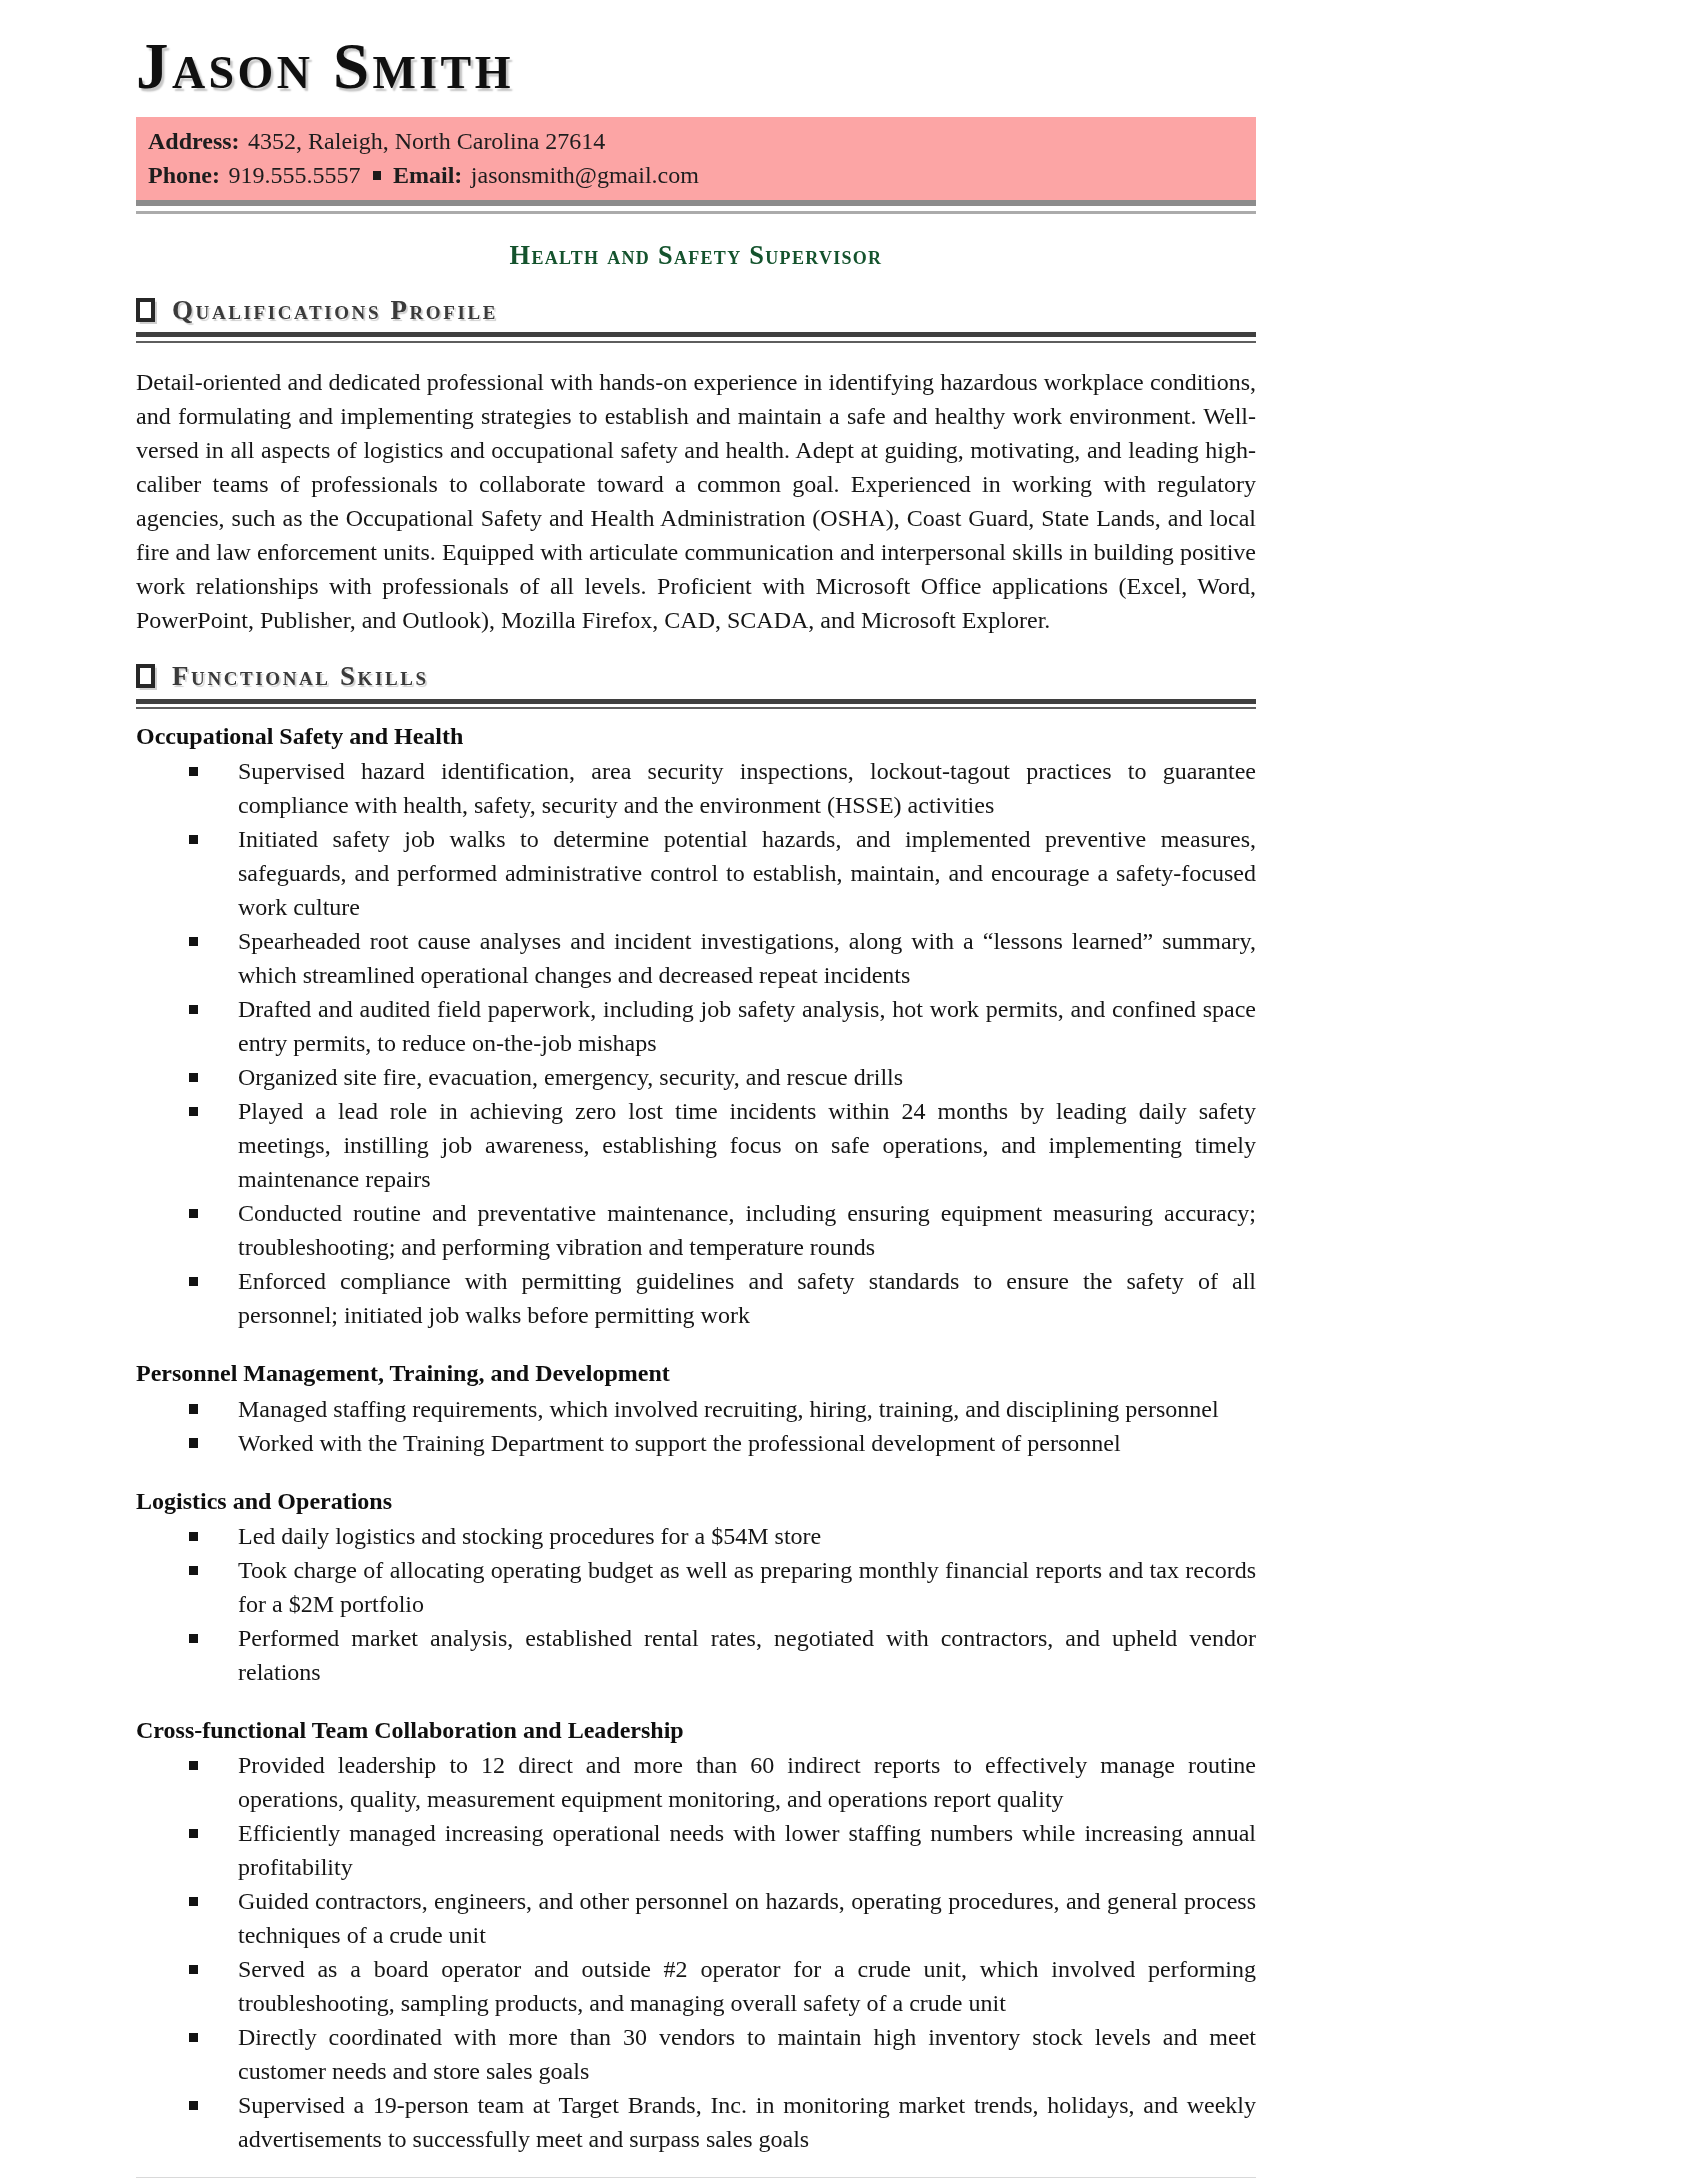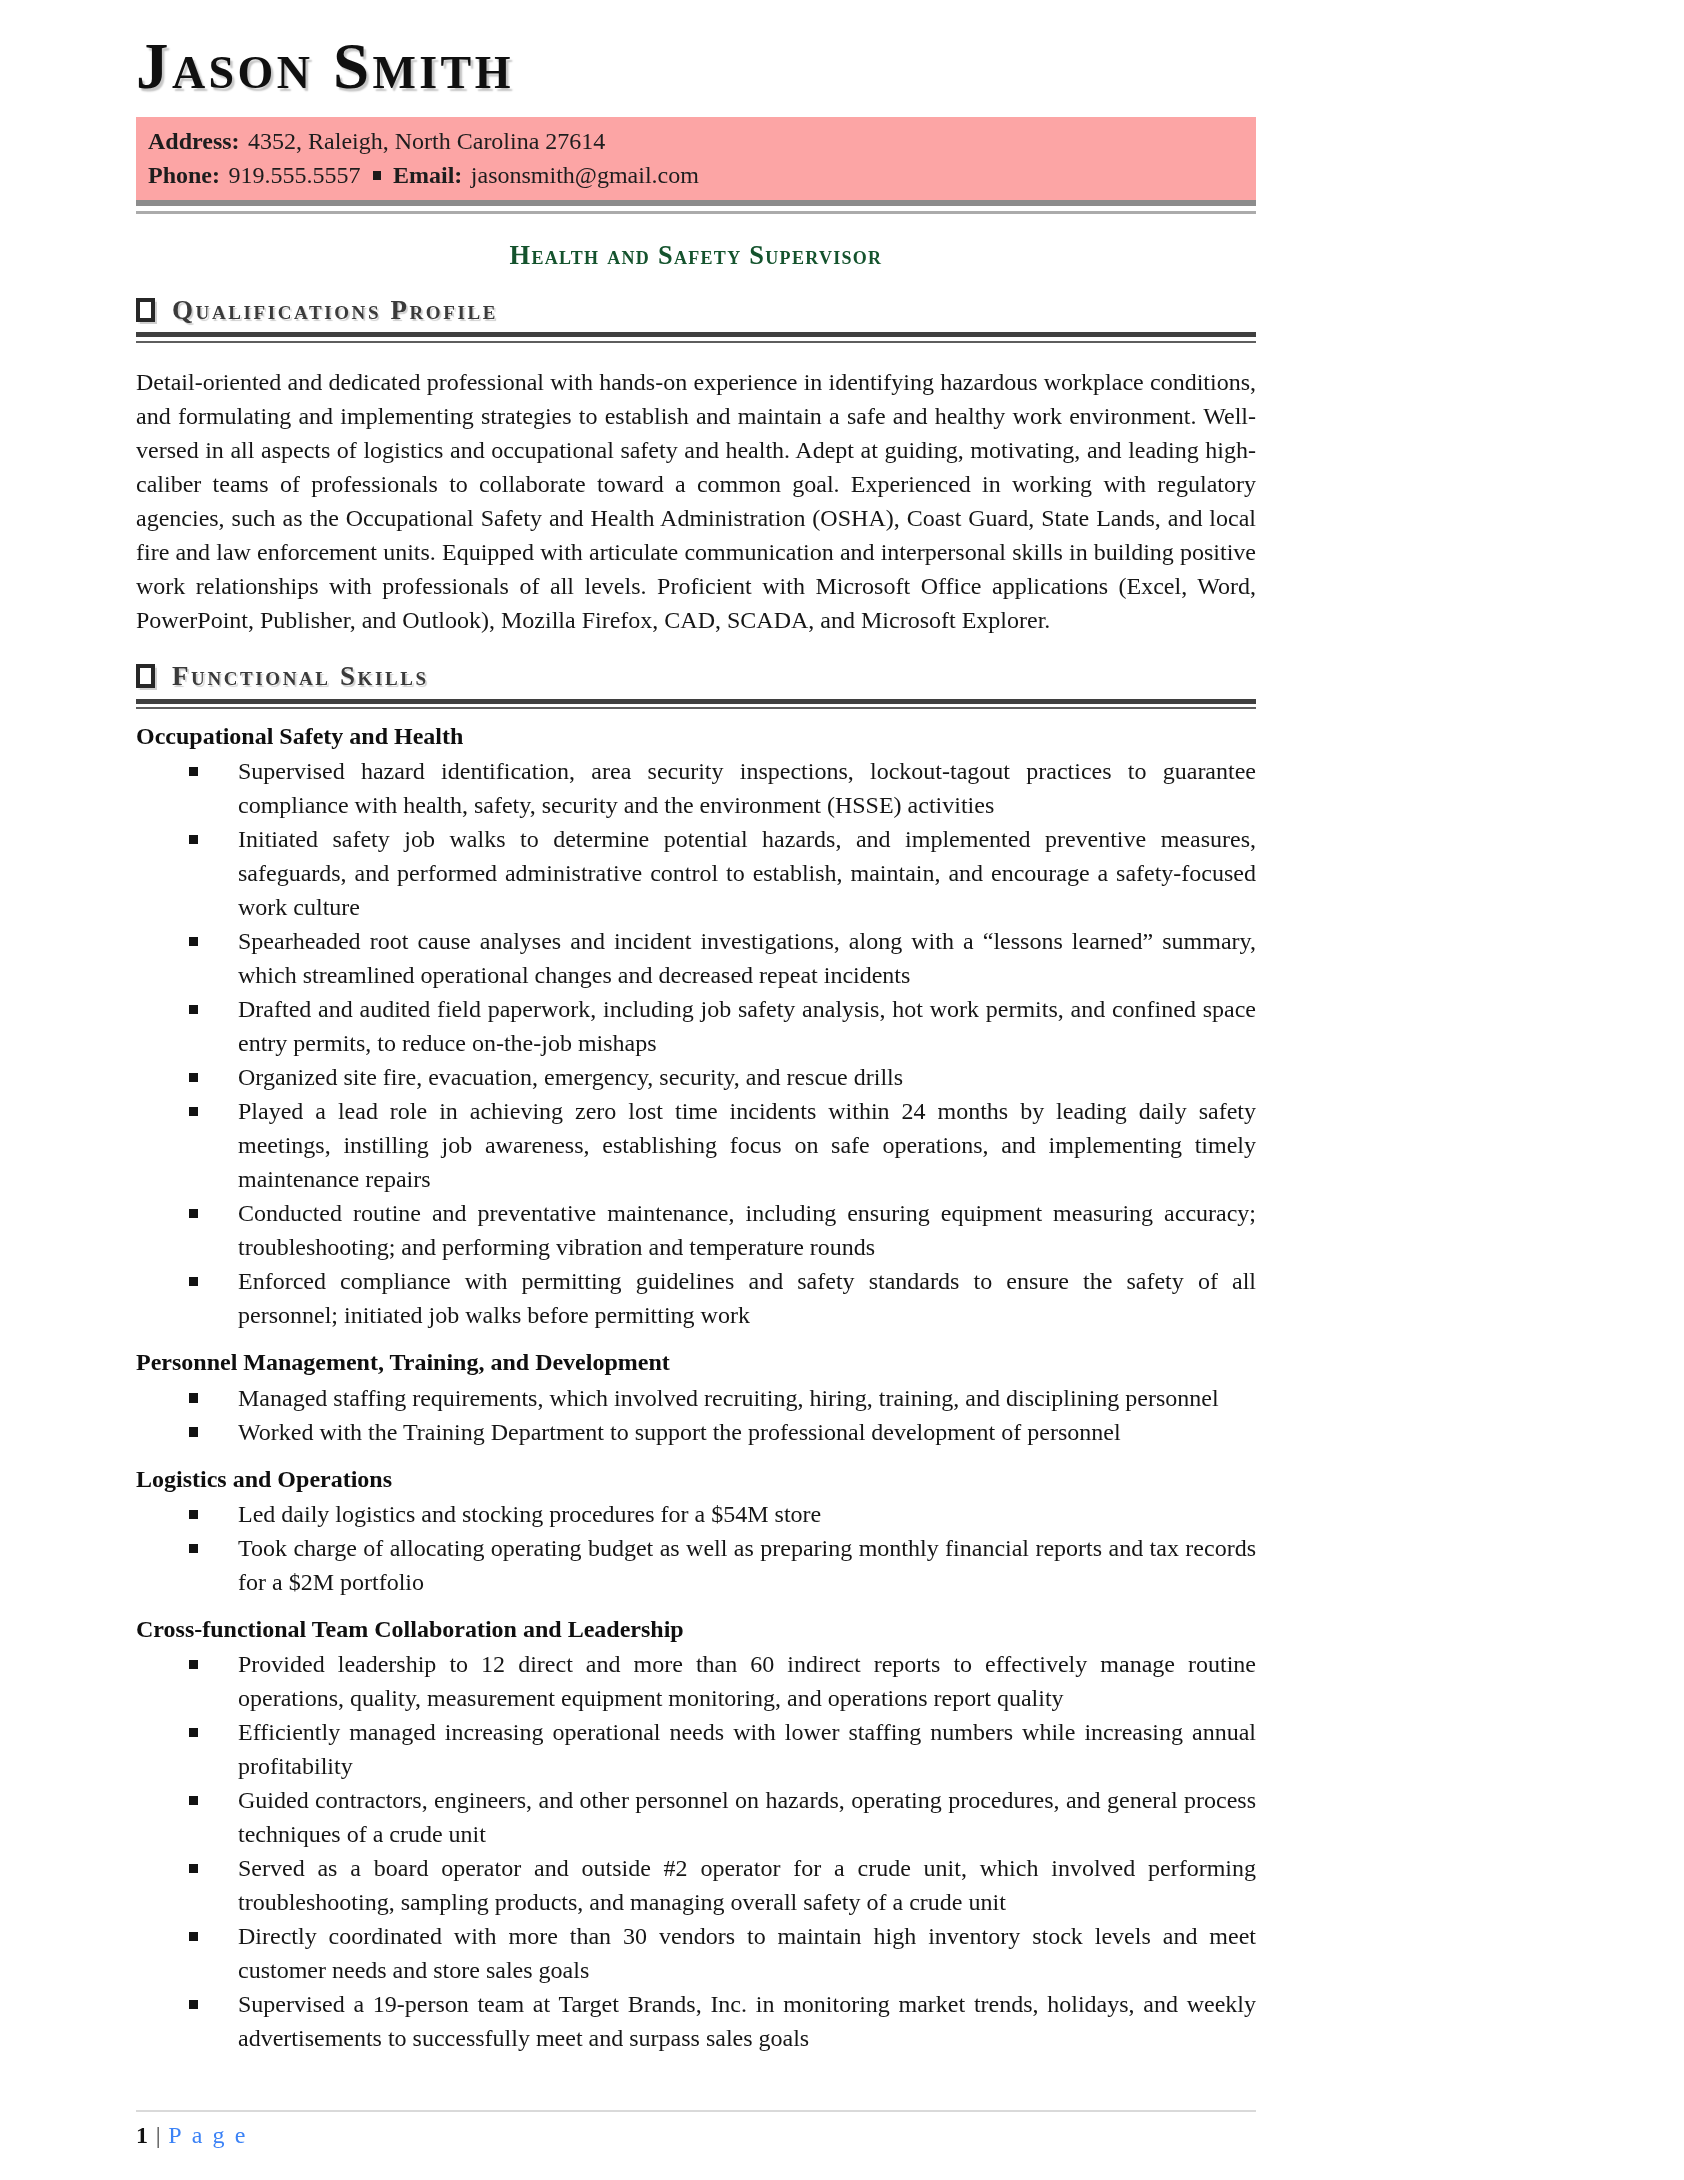--- a/index.html
+++ b/index.html
@@ -99,21 +99,21 @@
     border-bottom: 2.6px solid #5e5e5e;
   }
 
   
   .qp-paragraph {
     margin: 22px 0 0 0;
     font-size: 24px;
     line-height: 34px;
     text-align: justify;
   }
-  .skill-group { margin-top: 17px; }
+  .skill-group { margin-top: 28px; }
   .skill-group.first { margin-top: 14px; }
   .group-title {
     margin: 0 0 4.3px 0;
     font-size: 24px;
     font-weight: 700;
     color: #0f0f0f;
   }
   .bullet-list {
     margin: 0;
     padding: 0;
@@ -202,20 +202,21 @@
         <li class="bullet-item"><span class="bullet-icon"></span><span>Managed staffing requirements, which involved recruiting, hiring, training, and disciplining personnel</span></li>
         <li class="bullet-item"><span class="bullet-icon"></span><span>Worked with the Training Department to support the professional development of personnel</span></li>
       </ul>
     </div>
 
     <div class="skill-group">
       <div class="group-title">Logistics and Operations</div>
       <ul class="bullet-list">
         <li class="bullet-item"><span class="bullet-icon"></span><span>Led daily logistics and stocking procedures for a $54M store</span></li>
         <li class="bullet-item"><span class="bullet-icon"></span><span>Took charge of allocating operating budget as well as preparing monthly financial reports and tax records for a $2M portfolio</span></li>
+        <li class="bullet-item"><span class="bullet-icon"></span><span>Performed market analysis, established rental rates, negotiated with contractors, and upheld vendor relations</span></li>
       </ul>
     </div>
 
     <div class="skill-group">
       <div class="group-title">Cross-functional Team Collaboration and Leadership</div>
       <ul class="bullet-list">
         <li class="bullet-item"><span class="bullet-icon"></span><span>Provided leadership to 12 direct and more than 60 indirect reports to effectively manage routine operations, quality, measurement equipment monitoring, and operations report quality</span></li>
         <li class="bullet-item"><span class="bullet-icon"></span><span>Efficiently managed increasing operational needs with lower staffing numbers while increasing annual profitability</span></li>
         <li class="bullet-item"><span class="bullet-icon"></span><span>Guided contractors, engineers, and other personnel on hazards, operating procedures, and general process techniques of a crude unit</span></li>
         <li class="bullet-item"><span class="bullet-icon"></span><span>Served as a board operator and outside #2 operator for a crude unit, which involved performing troubleshooting, sampling products, and managing overall safety of a crude unit</span></li>

